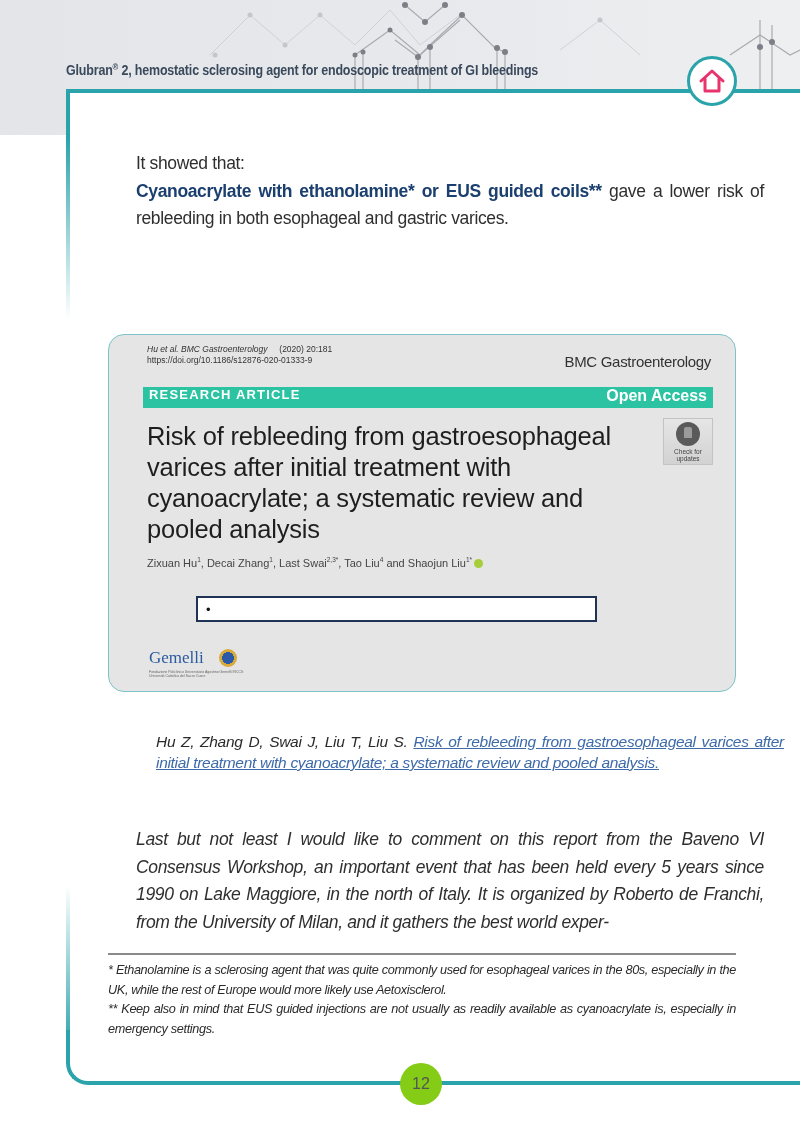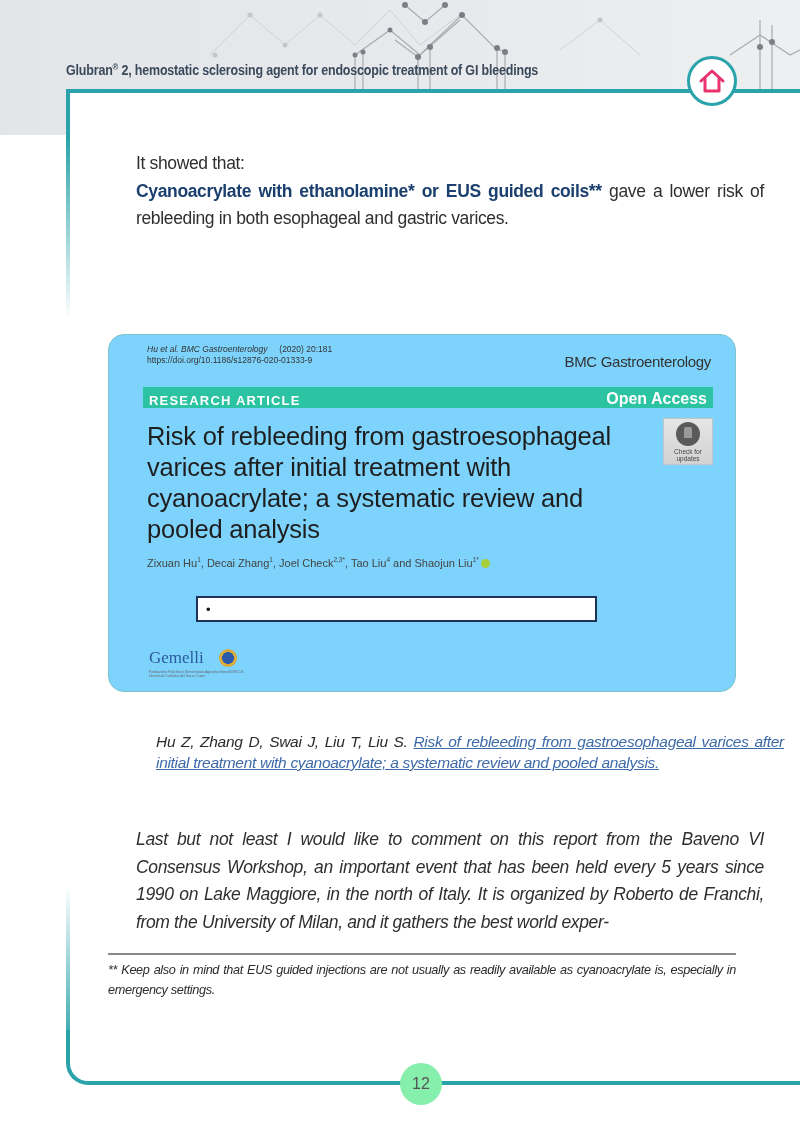--- a/index.html
+++ b/index.html
@@ -51,32 +51,32 @@
   .para {
     font-size: 17.5px; line-height: 27.5px; color: #2f2f2f; text-align: justify;
     letter-spacing: -0.35px;
   }
   .para b { color: #1b3f6e; }
   .p1 { top: 150px; }
 
   
   .card {
     position: absolute; left: 108px; top: 334px; width: 628px; height: 358px;
-    border: 1.5px solid #7cc4c9; border-radius: 16px; background: #7dd3fc;
+    border: 1.5px solid #7cc4c9; border-radius: 16px; background: #e5e5e5;
   }
   .card-meta {
     position: absolute; left: 38px; top: 9px; font-size: 8.5px; line-height: 11px; color: #333;
   }
   .card-meta i { font-style: italic; }
   .journal-name {
     position: absolute; right: 24px; top: 18px; font-size: 15px; color: #333; letter-spacing: -0.3px;
   }
   .ra-bar {
     position: absolute; left: 34px; top: 52px; width: 570px; height: 21px; background: #2cc3a3;
-    display: flex; justify-content: space-between; align-items: flex-end; padding: 0 6px;
+    display: flex; justify-content: space-between; align-items: flex-start; padding: 0 6px;
   }
   .ra-left { color: #ffffff; font-weight: bold; font-size: 13px; letter-spacing: 1.2px; }
   .ra-right { color: #ffffff; font-weight: bold; font-size: 16px; }
   .art-title {
     position: absolute; left: 38px; top: 86px; width: 500px;
     font-size: 25.5px; line-height: 31px; color: #1e1e1e; letter-spacing: -0.2px;
   }
   .check-updates {
     position: absolute; left: 554px; top: 83px; width: 50px; height: 47px;
     background: linear-gradient(180deg, #e6e6e6, #d2d2d2); border: 1px solid #c3c3c3;
@@ -119,21 +119,21 @@
   .p2 { top: 826px; font-style: italic; }
 
   .fn-rule { position: absolute; left: 108px; top: 953px; width: 628px; height: 1.5px; background: #8a8a8a; }
   .footnotes {
     position: absolute; left: 108px; top: 961px; width: 628px;
     font-size: 12.7px; line-height: 19.5px; font-style: italic; color: #2b2b2b; letter-spacing: -0.35px; text-align: justify;
   }
 
   .page-num {
     position: absolute; left: 400px; top: 1063px; width: 42px; height: 42px; border-radius: 50%;
-    background: #86efac; display: flex; align-items: center; justify-content: center;
+    background: #84cc16; display: flex; align-items: center; justify-content: center;
     font-size: 16px; color: #555;
   }
 </style>
 </head>
 <body>
 
 <div class="header-bg"></div>
 <svg class="molecule" viewBox="0 0 800 135">
   <g stroke="#c9cbcf" stroke-width="1" fill="none" opacity="0.8">
     <polyline points="210,55 250,15 285,45 320,15 355,45"></polyline>
@@ -207,34 +207,35 @@
   <div class="ra-bar">
     <span class="ra-left">RESEARCH ARTICLE</span>
     <span class="ra-right">Open Access</span>
   </div>
   <div class="art-title">Risk of rebleeding from gastroesophageal varices after initial treatment with cyanoacrylate; a systematic review and pooled analysis</div>
   <div class="check-updates">
     <div class="cu-icon"></div>
     <div class="cu-text">Check for updates</div>
   </div>
   <div class="authors">
-    <span>Zixuan Hu</span><sup>1</sup>, <span>Decai Zhang</span><sup>1</sup>, <span>Joel Check</span><sup>2,3*</sup>, <span>Tao Liu</span><sup>4</sup> and <span>Shaojun Liu</span><sup>1*</sup><span class="orcid"></span>
+    <span>Zixuan Hu</span><sup>1</sup>, <span>Decai Zhang</span><sup>1</sup>, <span>Last Swai</span><sup>2,3*</sup>, <span>Tao Liu</span><sup>4</sup> and <span>Shaojun Liu</span><sup>1*</sup><span class="orcid"></span>
   </div>
   <div class="studies-box">
     <span class="bullet">•</span>
   </div>
   <div class="gemelli">Gemelli</div>
   <div class="gemelli-seal"></div>
   <div class="gemelli-sub">Fondazione Policlinico Universitario Agostino Gemelli IRCCS Università Cattolica del Sacro Cuore</div>
 </div>
 
 <div class="citation">
   <span>Hu Z, Zhang D, Swai J, Liu T, Liu S. </span><a>Risk of rebleeding from gastroesophageal varices after initial treatment with cyanoacrylate; a systematic review and pooled analysis.</a>
 </div>
 
 <div class="content para p2">Last but not least I would like to comment on this report from the Baveno VI Consensus Workshop, an important event that has been held every 5 years since 1990 on Lake Maggiore, in the north of Italy. It is organized by Roberto de Franchi, from the University of Milan, and it gathers the best world exper-</div>
 
 <div class="fn-rule"></div>
 <div class="footnotes">
+  <div>* Ethanolamine is a sclerosing agent that was quite commonly used for esophageal varices in the 80s, especially in the UK, while the rest of Europe would more likely use Aetoxisclerol.</div>
   <div>** Keep also in mind that EUS guided injections are not usually as readily available as cyanoacrylate is, especially in emergency settings.</div>
 </div>
 
 <div class="page-num">12</div>
 
 </body></html>

